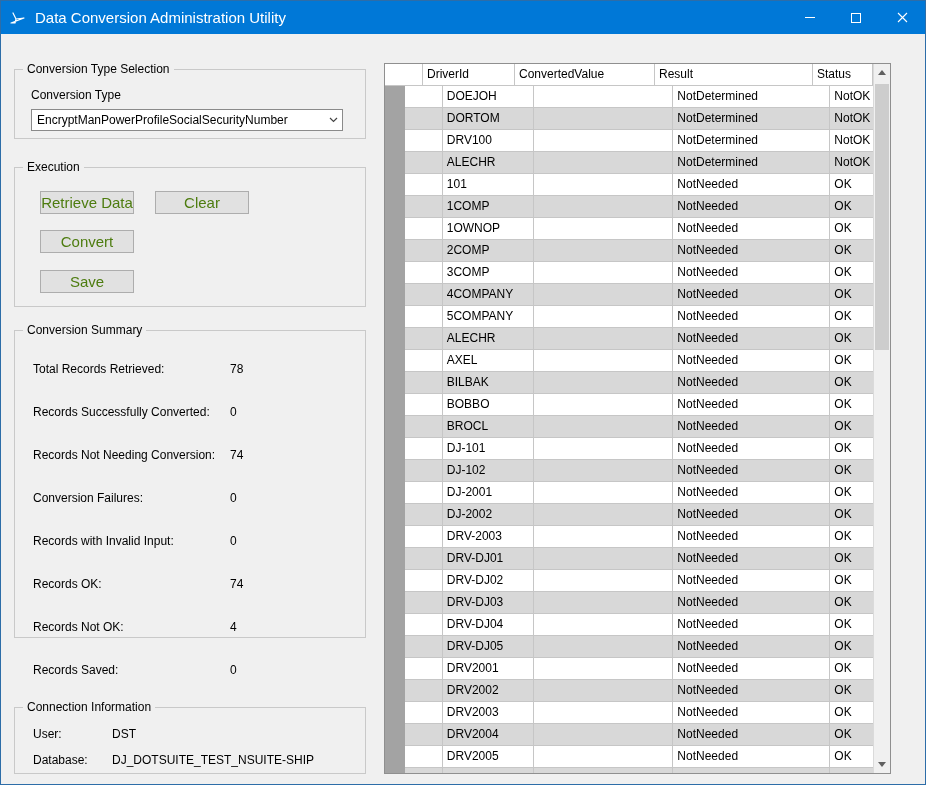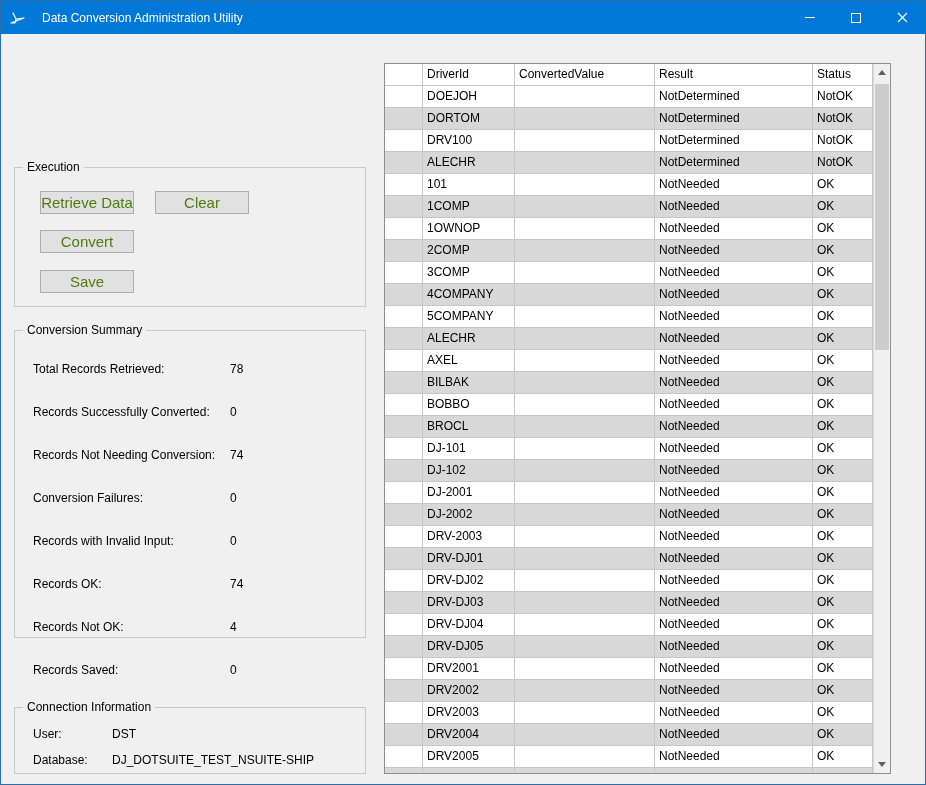--- a/index.html
+++ b/index.html
@@ -12,21 +12,21 @@
     border:1px solid #2d6da8; overflow:hidden;
   }
 
   
   .titlebar {
     position:absolute; top:0; left:0; right:0; height:33px;
     background:var(--accent,#0078D7);
     display:flex; align-items:center; color:#fff;
   }
   .app-icon { margin-left:9px; width:16px; height:16px; flex:0 0 auto; }
-  .title { margin-left:16px; font-size:12px; white-space:nowrap; }
+  .title { margin-left:9px; font-size:15px; white-space:nowrap; }
   .win-controls { margin-left:auto; display:flex; height:100%; }
   .win-btn { width:46px; height:100%; display:flex; align-items:center; justify-content:center; cursor:default; }
   .min-glyph { display:block; width:10px; height:1px; background:#fff; }
   .max-glyph { display:block; width:10px; height:10px; border:1px solid #fff; }
 
   
   .groupbox { position:absolute; left:13px; width:352px; border:1px solid #c9c9c9; }
   .gb-title {
     position:absolute; top:-8px; left:8px; padding:0 4px;
     background:var(--window-bg,#F0F0F0); font-size:12px; white-space:nowrap;
@@ -83,21 +83,21 @@
     border-bottom:1px solid var(--grid-line,#c6c6c6);
     font-size:12px; line-height:20px; padding-left:4px;
     overflow:hidden; white-space:nowrap; background:inherit;
   }
   .c0 { width:38px; }
   .c1 { width:92px; }
   .c2 { width:140px; }
   .c3 { width:158px; }
   .c4 { width:60px; }
   .hcell { background:#fff; }
-  .grid-row { background:#fff; }
+  .grid-row { background:#fff;margin-left:20px; }
   .grid-row.alt { background:var(--alt-row,#d8d8d8); }
 
   
   .vscroll {
     position:absolute; top:0; right:0; width:17px; height:100%;
     background:#f0f0f0; border-left:1px solid #dadada;
   }
   .vs-arrow { position:absolute; left:0; width:16px; height:17px; display:flex; align-items:center; justify-content:center; }
   .vs-arrow.up { top:0; }
   .vs-arrow.down { bottom:0; }
@@ -123,20 +123,32 @@
         <span class="max-glyph"></span>
       </div>
       <div class="win-btn">
         <svg width="11" height="11" viewBox="0 0 11 11">
           <path d="M1 1 L10 10 M10 1 L1 10" stroke="#fff" stroke-width="1.1"></path>
         </svg>
       </div>
     </div>
   </div>
 
+  <div class="groupbox gb-type">
+    <span class="gb-title">Conversion Type Selection</span>
+    <span class="lbl type-lbl">Conversion Type</span>
+    <div class="combo">
+      <span class="combo-text">EncryptManPowerProfileSocialSecurityNumber</span>
+      <span class="combo-arrow">
+        <svg width="9" height="6" viewBox="0 0 9 6">
+            <path d="M1 1 L4.5 4.5 L8 1" fill="none" stroke="#444" stroke-width="1.2"></path>
+          </svg>
+      </span>
+    </div>
+  </div>
 
   <div class="groupbox gb-exec">
     <span class="gb-title">Execution</span>
     <button class="btn b-retrieve">Retrieve Data</button>
     <button class="btn b-clear">Clear</button>
     <button class="btn b-convert">Convert</button>
     <button class="btn b-save">Save</button>
   </div>
 
   <div class="groupbox gb-summary">

